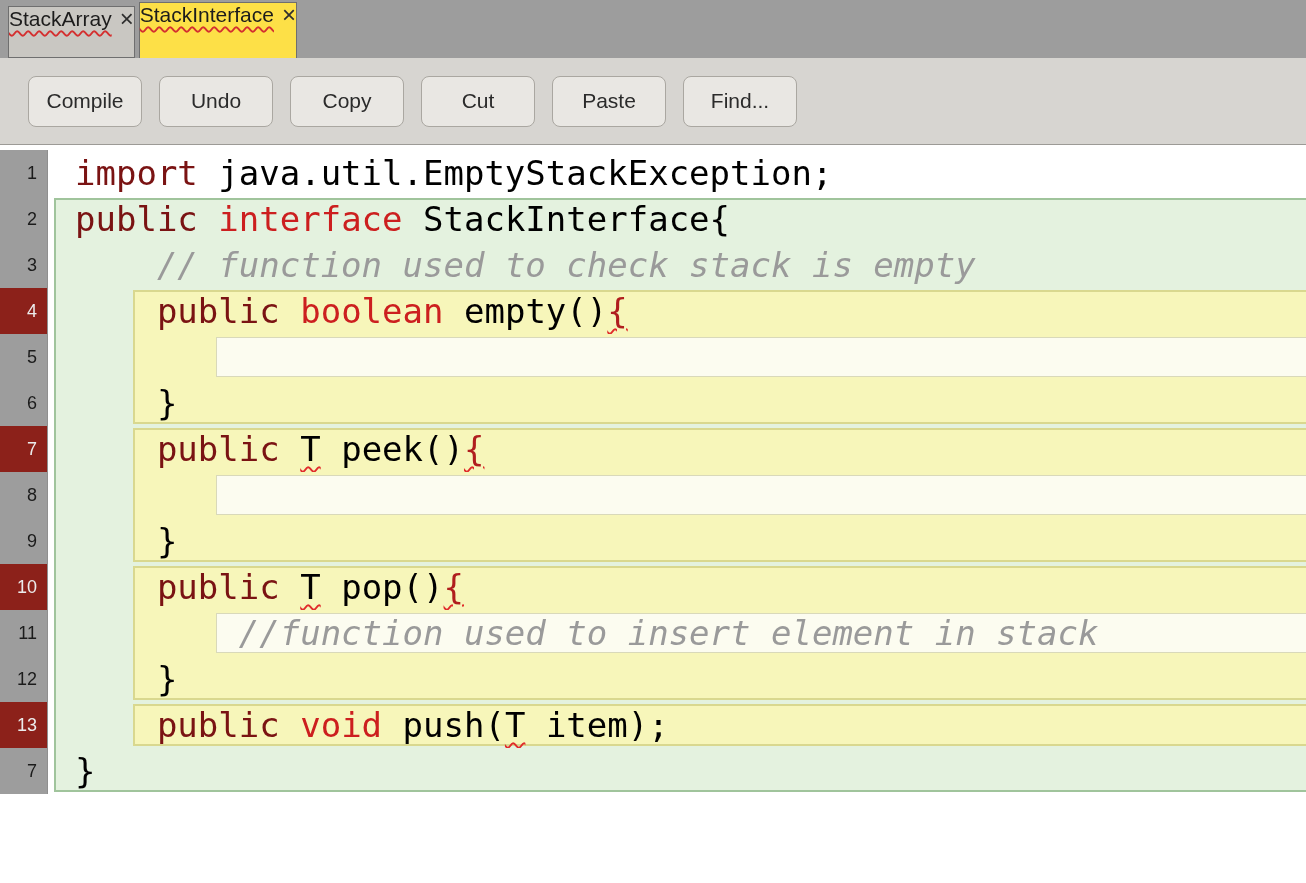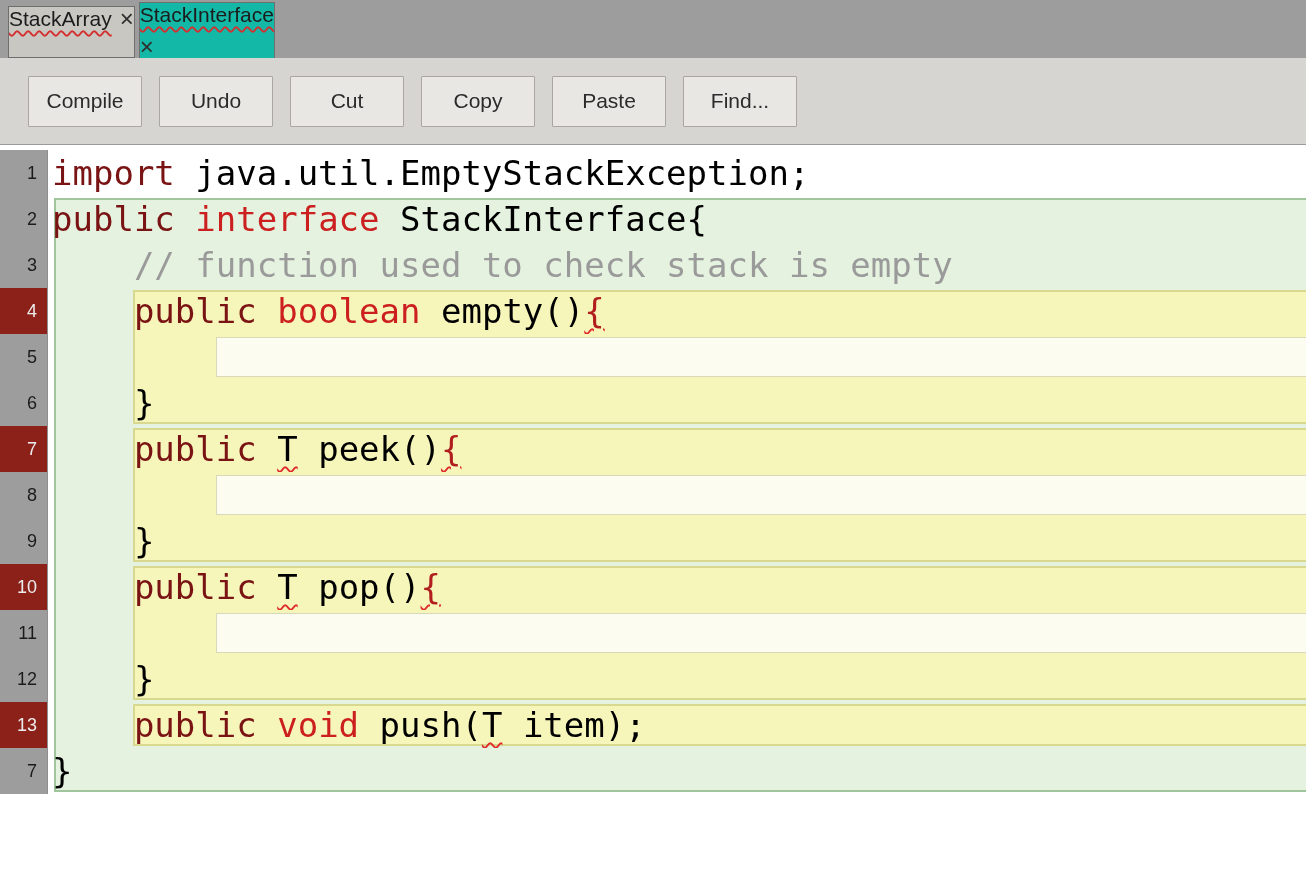--- a/index.html
+++ b/index.html
@@ -5,66 +5,66 @@
   * { margin:0; padding:0; box-sizing:border-box; }
   html,body { width:1306px; height:883px; background:#ffffff; overflow:hidden;
               font-family:"Liberation Sans", sans-serif; }
 
   
   .tab-bar { width:100%; height:58px; background:#9d9d9d; display:flex;
              align-items:flex-end; padding-left:8px; }
   .tab { display:flex; align-items:flex-start; gap:8px; padding:0 0;
          border:1px solid #6f6f6f; cursor:default; }
   .tab-inactive { height:52px; background:#c9c7c2; margin-right:4px; }
-  .tab-active   { height:56px; background:#14b8a6; border-bottom:none;flex-direction:column; }
+  .tab-active   { height:56px; background:#fde047; border-bottom:none; }
   .tab-label { font-size:21px; color:#1c1c1c;
                text-decoration-line:underline; text-decoration-style:wavy;
                text-decoration-color:#d42f2f; text-decoration-thickness:2px;
                text-underline-offset:4px; }
   .tab-close { font-size:24px; color:#2e2e2e; line-height:1; }
 
   
   .toolbar { width:100%; height:87px; background:#d7d5d1; display:flex;
              align-items:center; gap:17px; padding-left:28px;
              border-bottom:1px solid #9c9a96; }
   .tbtn { min-width:114px; height:51px; background:#e9e7e3;
-          border:1px solid #aaa7a1; border-radius:1px; font-size:21px;
+          border:1px solid #aaa7a1; border-radius:8px; font-size:21px;
           color:#2b2b2b; display:flex; align-items:center; justify-content:center;
           font-family:"Liberation Sans", sans-serif; }
 
   
   .editor { width:100%; height:655px; background:#ffffff; padding-top:5px; }
   .line-row { display:flex; height:46px; }
   .gutter-cell { width:48px; flex:0 0 48px; background:#9d9d9d;
                  border-right:1px solid #8f8f8f;
                  font-size:18px; color:#1b1b1b; text-align:right;
                  padding-right:10px; line-height:46px; }
   .gutter-error { background:#8c211a; color:#ececec; }
   .code-cell { position:relative; flex:1; overflow:hidden; }
   .code-text { position:relative; z-index:5; white-space:pre;
                font-family:"DejaVu Sans Mono", monospace; font-size:34px;
-               line-height:46px; padding-left:4px; color:#000; }
+               line-height:46px; padding-left:27px; color:#000; }
 
   
   .scope { position:absolute; right:0; top:0; bottom:0; }
   .scope-class  { left:6px;  background:#e4f2df; border-left:2px solid #a0c49c; z-index:1; }
   .scope-class.s-start { border-top:2px solid #a0c49c; top:2px; }
   .scope-class.s-end   { border-bottom:2px solid #a0c49c; bottom:2px; }
   .scope-method { left:85px; background:#f7f6ba; border-left:2px solid #d9d88f; z-index:2; }
   .scope-method.s-start { border-top:2px solid #d9d88f; top:2px; }
   .scope-method.s-end   { border-bottom:2px solid #d9d88f; bottom:2px; }
   .scope-inner  { left:168px; background:#fcfcf0; border-left:1px solid #d9d9ba; z-index:3; }
   .scope-inner.s-start { border-top:1px solid #d9d9ba; top:3px; }
   .scope-inner.s-end   { border-bottom:1px solid #d9d9ba; bottom:3px; }
 
   
   .tok-plain   { color:#000000; }
   .tok-kw1     { color:#7a1313; }
   .tok-kw2     { color:#cc1f1f; }
-  .tok-comment { color:#9a9a9a; }
+  .tok-comment { color:#9a9a9a;font-style:italic; }
   .tok-errt    { color:#000000; text-decoration-line:underline;
                  text-decoration-style:wavy; text-decoration-color:#e02b2b;
                  text-decoration-thickness:2px; text-underline-offset:5px; }
   .tok-errbrace{ color:#b01e1e; text-decoration-line:underline;
                  text-decoration-style:wavy; text-decoration-color:#e02b2b;
                  text-decoration-thickness:2px; text-underline-offset:5px; }
 
   .bottom-filler { width:100%; height:83px; background:#ffffff; }
 </style>
 </head>
@@ -77,22 +77,22 @@
   </div>
   <div class="tab tab-active">
     <span class="tab-label">StackInterface</span>
     <span class="tab-close">×</span>
   </div>
 </div>
 
 <div class="toolbar">
   <button class="tbtn">Compile</button>
   <button class="tbtn">Undo</button>
+  <button class="tbtn">Copy</button>
   <button class="tbtn">Cut</button>
-  <button class="tbtn">Copy</button>
   <button class="tbtn">Paste</button>
   <button class="tbtn">Find...</button>
 </div>
 
 <div class="editor">
   <div id="code-rows">
       <div class="line-row">
         <div class="gutter-cell">1</div>
         <div class="code-cell">
           <div class="code-text"><span class="tok-kw1">import</span><span class="tok-plain"> java.util.EmptyStackException;</span></div>
@@ -169,21 +169,21 @@
           <div class="scope scope-method s-start"></div>
           <div class="code-text"><span class="tok-plain">    </span><span class="tok-kw1">public</span><span class="tok-plain"> </span><span class="tok-errt">T</span><span class="tok-plain"> pop()</span><span class="tok-errbrace">{</span></div>
         </div>
       </div>
       <div class="line-row">
         <div class="gutter-cell">11</div>
         <div class="code-cell">
           <div class="scope scope-class"></div>
           <div class="scope scope-method"></div>
           <div class="scope scope-inner s-start s-end"></div>
-          <div class="code-text"><span class="tok-plain">        </span></div>
+          <div class="code-text"><span class="tok-plain">        </span><span class="tok-comment">//function used to insert element in stack</span></div>
         </div>
       </div>
       <div class="line-row">
         <div class="gutter-cell">12</div>
         <div class="code-cell">
           <div class="scope scope-class"></div>
           <div class="scope scope-method s-end"></div>
           <div class="code-text"><span class="tok-plain">    }</span></div>
         </div>
       </div>

